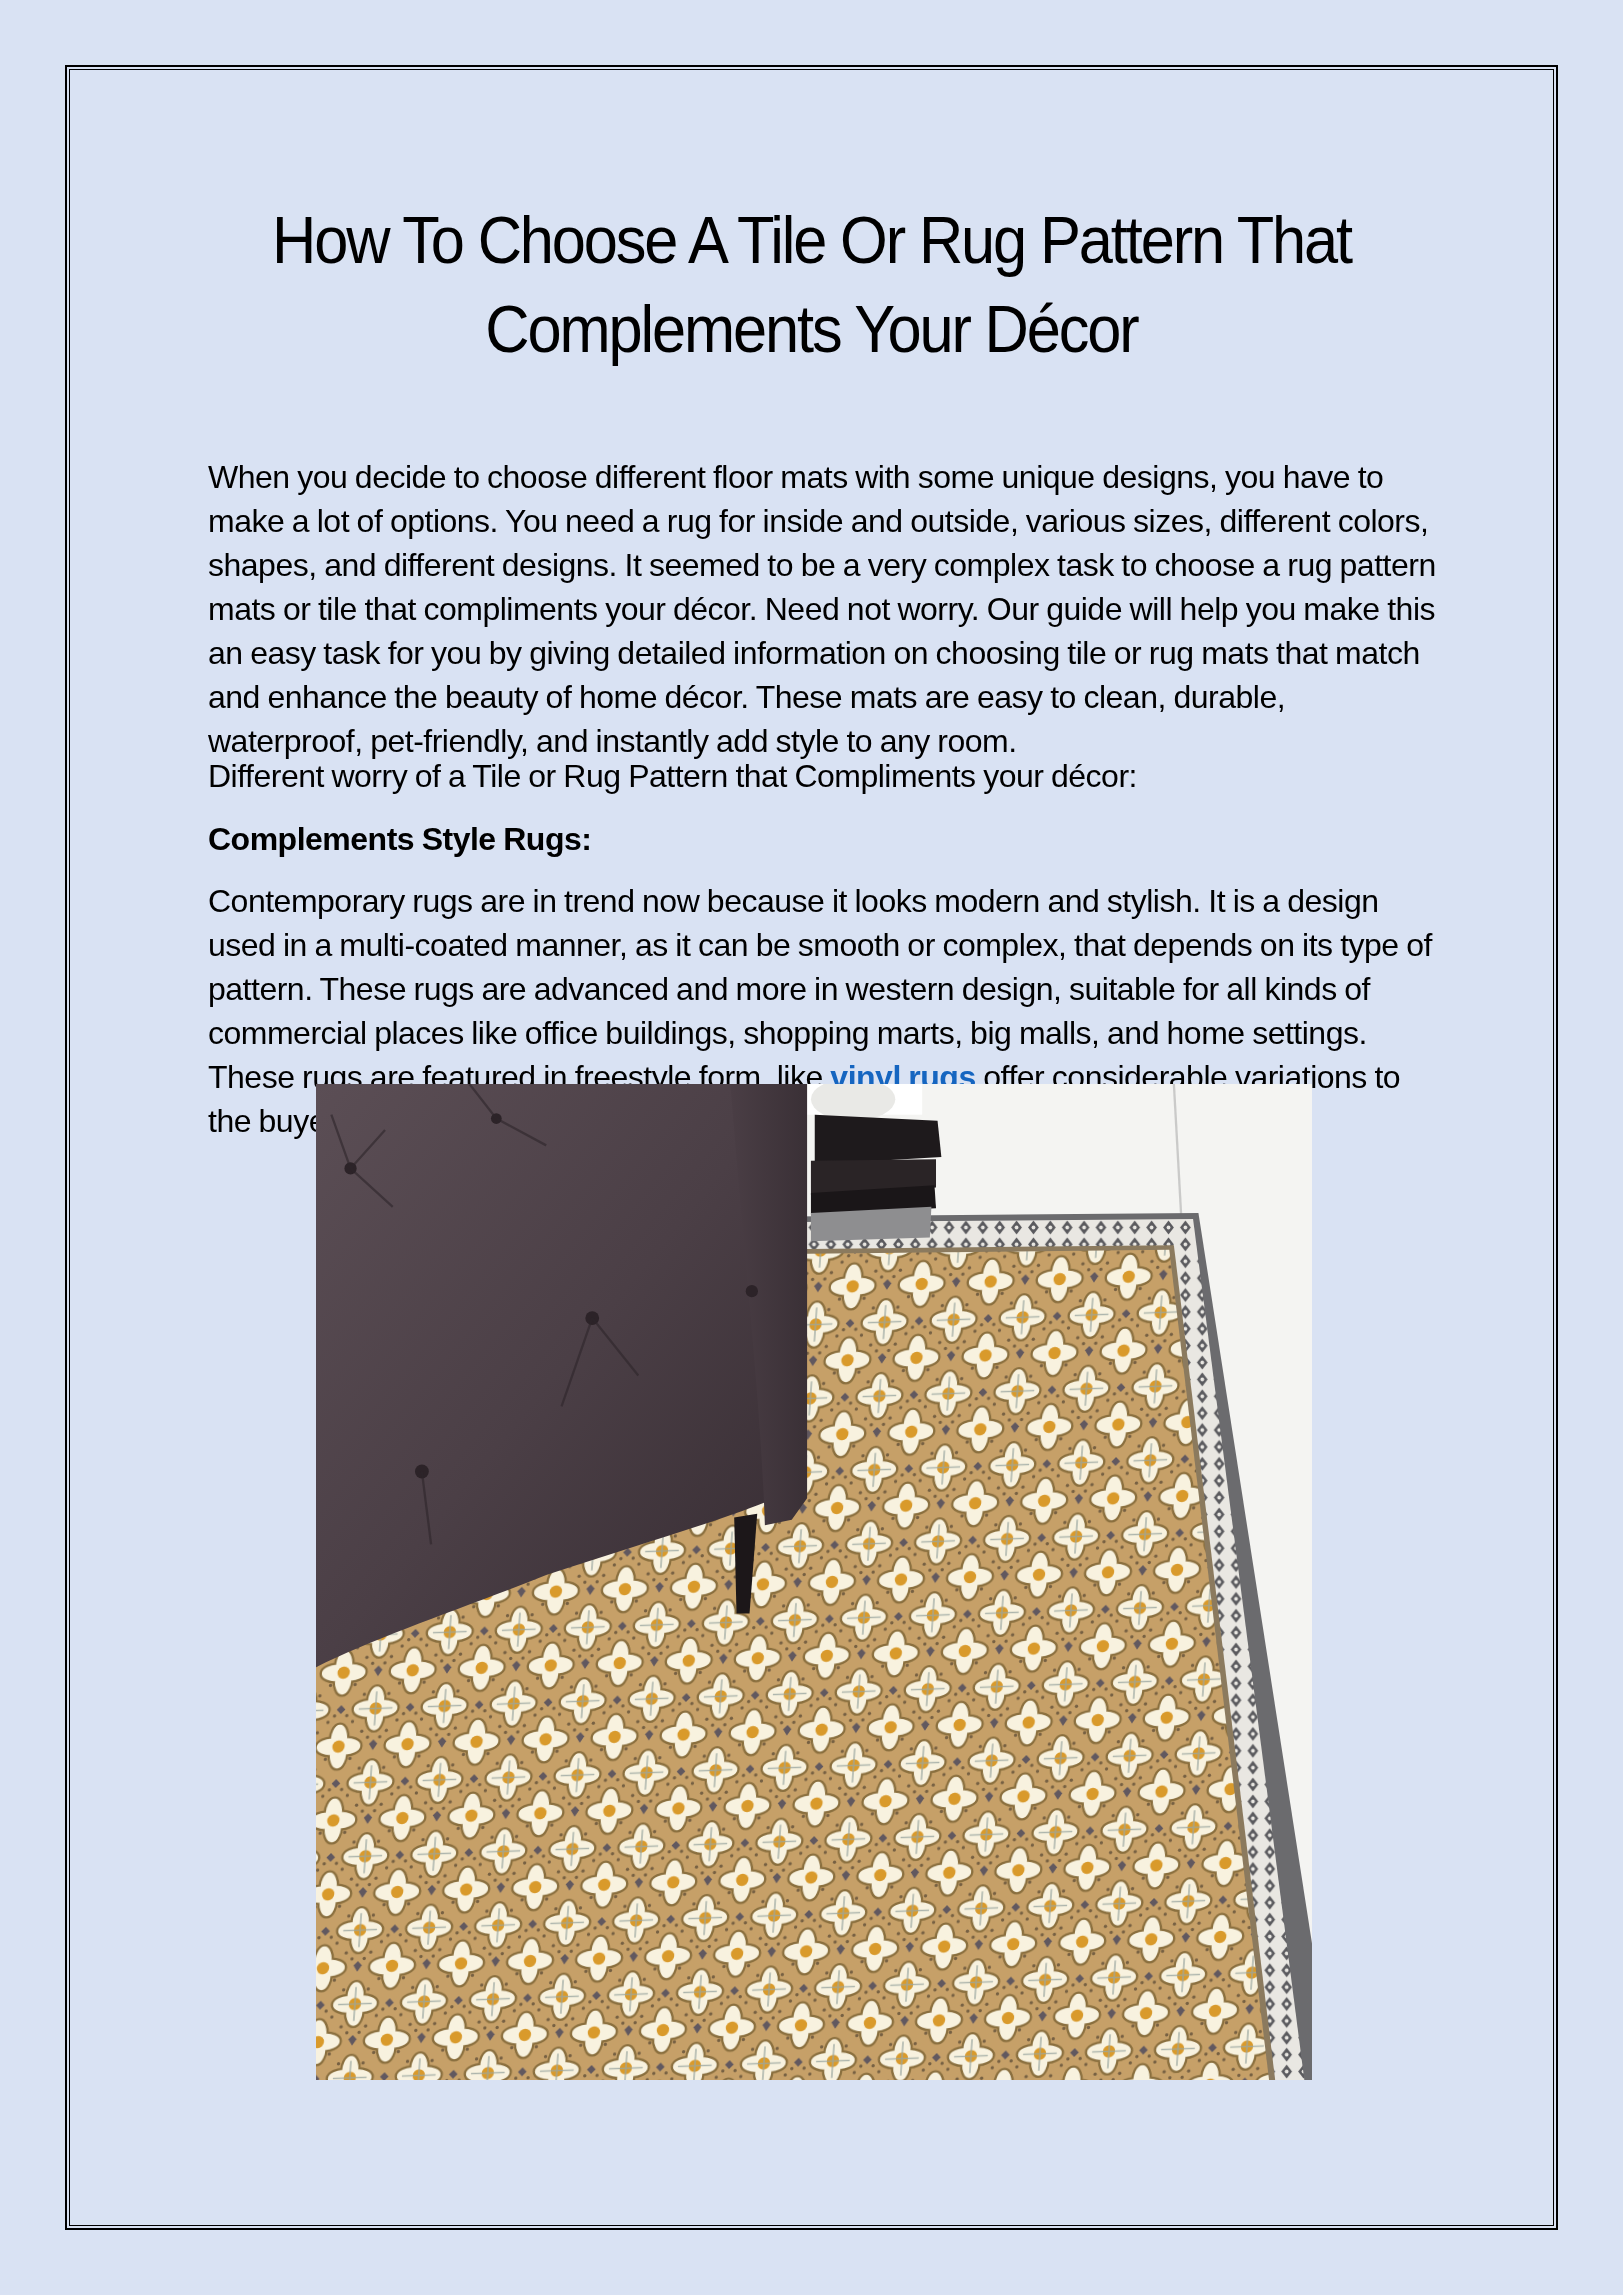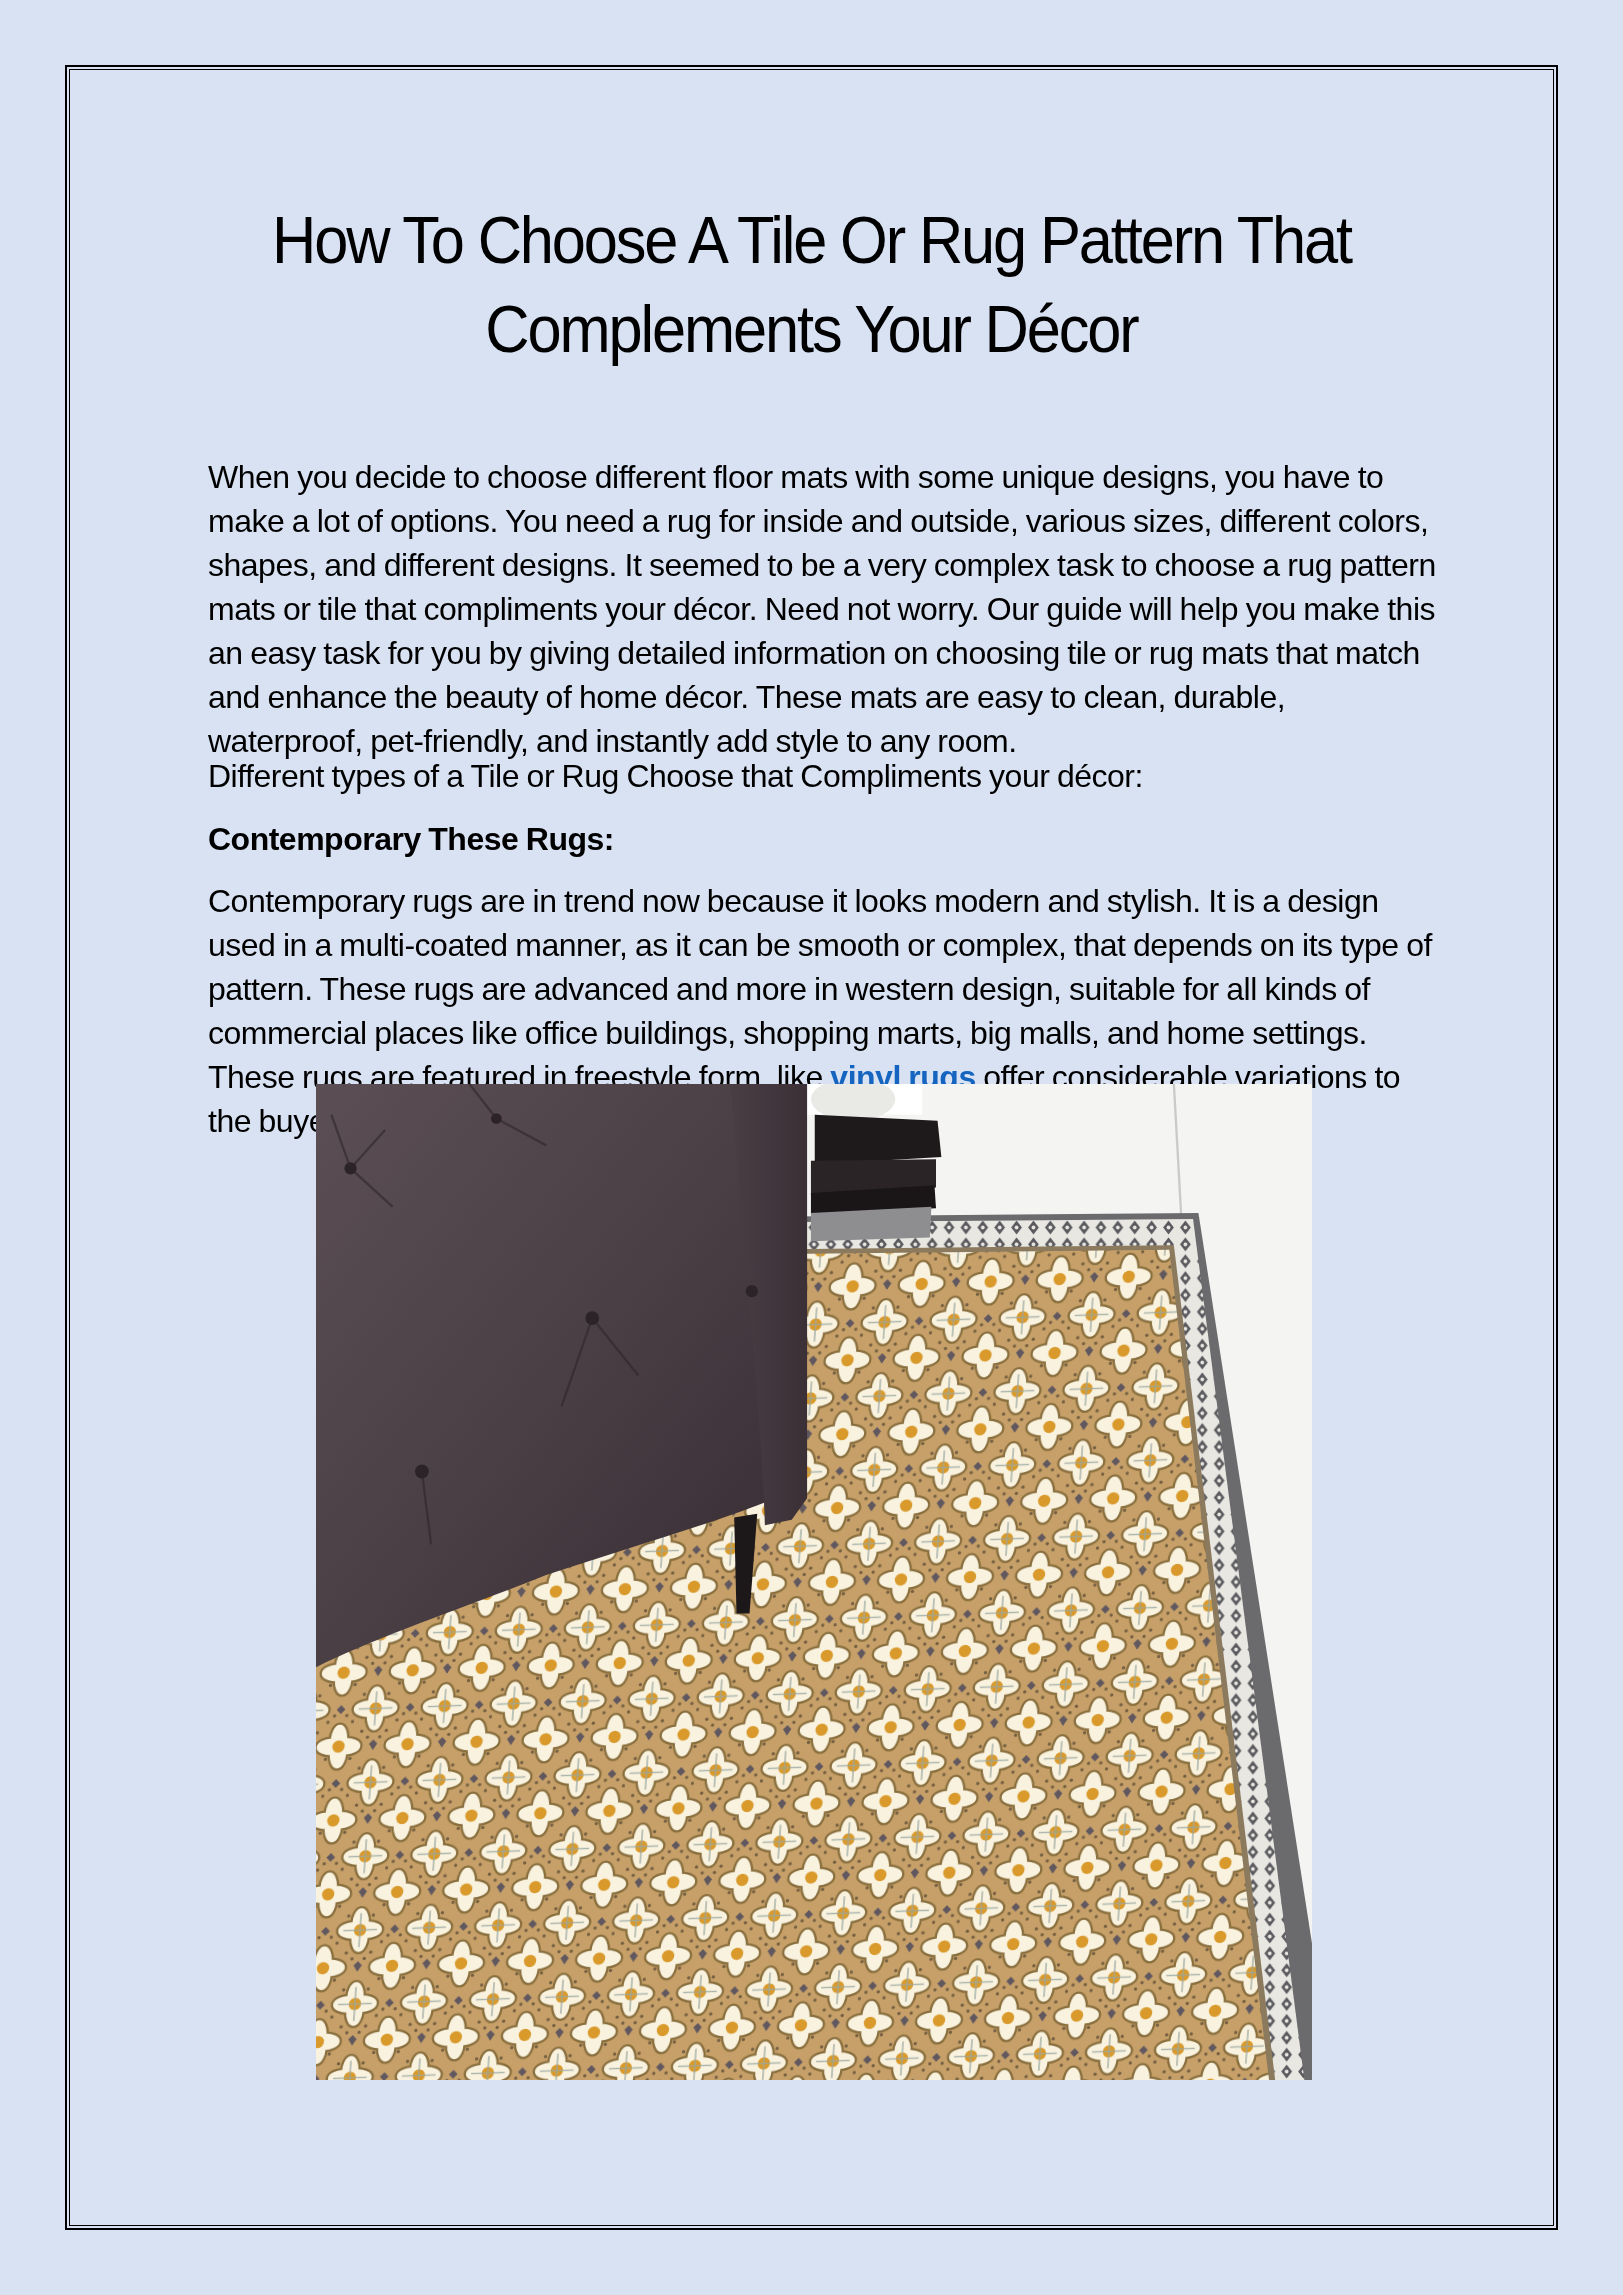--- a/index.html
+++ b/index.html
@@ -72,23 +72,23 @@
   <div class="page-border-inner"></div>
 </div>
 
 <h1 class="title">
   <span>How To Choose A Tile Or Rug Pattern That</span><br>
   <span>Complements Your Décor</span>
 </h1>
 
 <p class="body-text p1">When you decide to choose different floor mats with some unique designs, you have to make a lot of options. You need a rug for inside and outside, various sizes, different colors, shapes, and different designs. It seemed to be a very complex task to choose a rug pattern mats or tile that compliments your décor. Need not worry. Our guide will help you make this an easy task for you by giving detailed information on choosing tile or rug mats that match and enhance the beauty of home décor. These mats are easy to clean, durable, waterproof, pet-friendly, and instantly add style to any room.</p>
 
-<p class="body-text p2">Different types of a Tile or Rug Choose that Compliments your décor:</p>
-
-<p class="body-text h1">Contemporary These Rugs:</p>
+<p class="body-text p2">Different worry of a Tile or Rug Pattern that Compliments your décor:</p>
+
+<p class="body-text h1">Complements Style Rugs:</p>
 
 <p class="body-text p3"><span>Contemporary rugs are in trend now because it looks modern and stylish. It is a design used in a multi-coated manner, as it can be smooth or complex, that depends on its type of pattern. These rugs are advanced and more in western design, suitable for all kinds of commercial places like office buildings, shopping marts, big malls, and home settings. These rugs are featured in freestyle form, like </span><a class="link">vinyl rugs</a><span> offer considerable variations to the buyers.</span></p>
 
 <div class="photo" title="Tufted dark sofa beside a stack of books on a white wooden floor with a golden-tan quatrefoil patterned vinyl rug with gray border">
   <svg width="996" height="996" viewBox="0 0 1298 1298" xmlns="http://www.w3.org/2000/svg">
     <defs>
       <pattern id="quatrefoil" width="90" height="96" patternUnits="userSpaceOnUse" patternTransform="rotate(-2) skewX(-6)">
         <rect width="90" height="96" fill="#c6a068"></rect>
 
         <g fill="#5b4a35" opacity="0.75">

